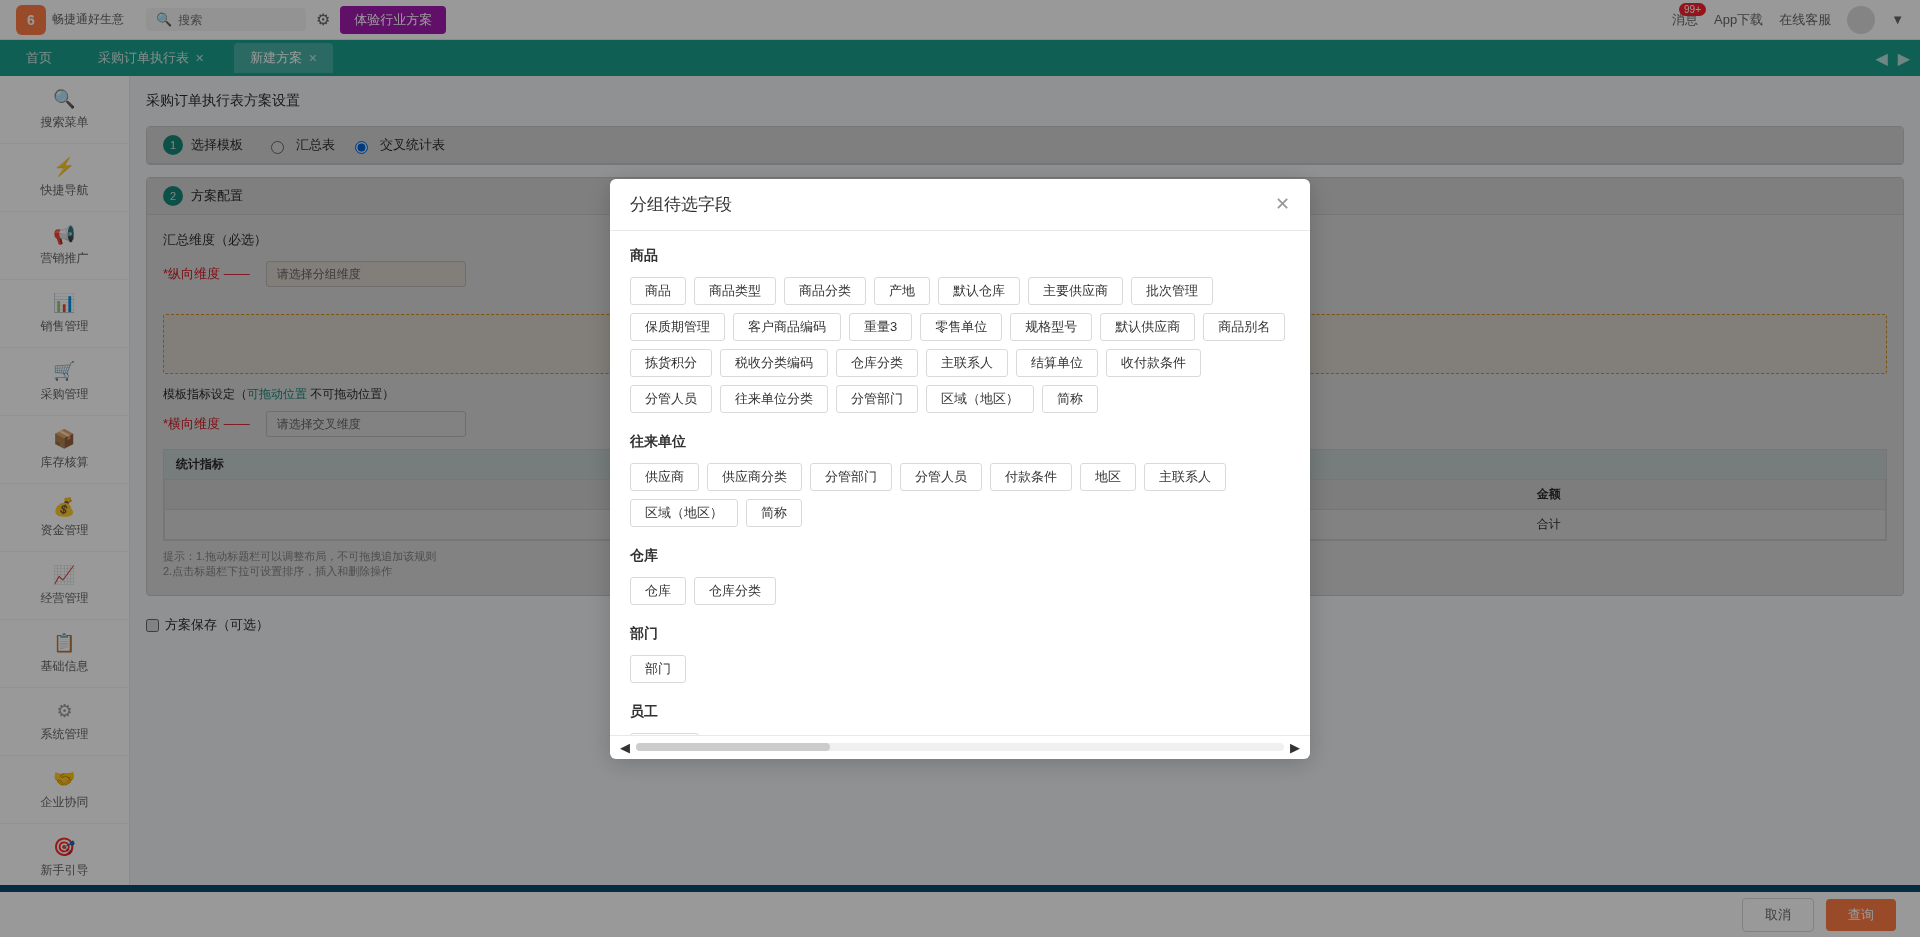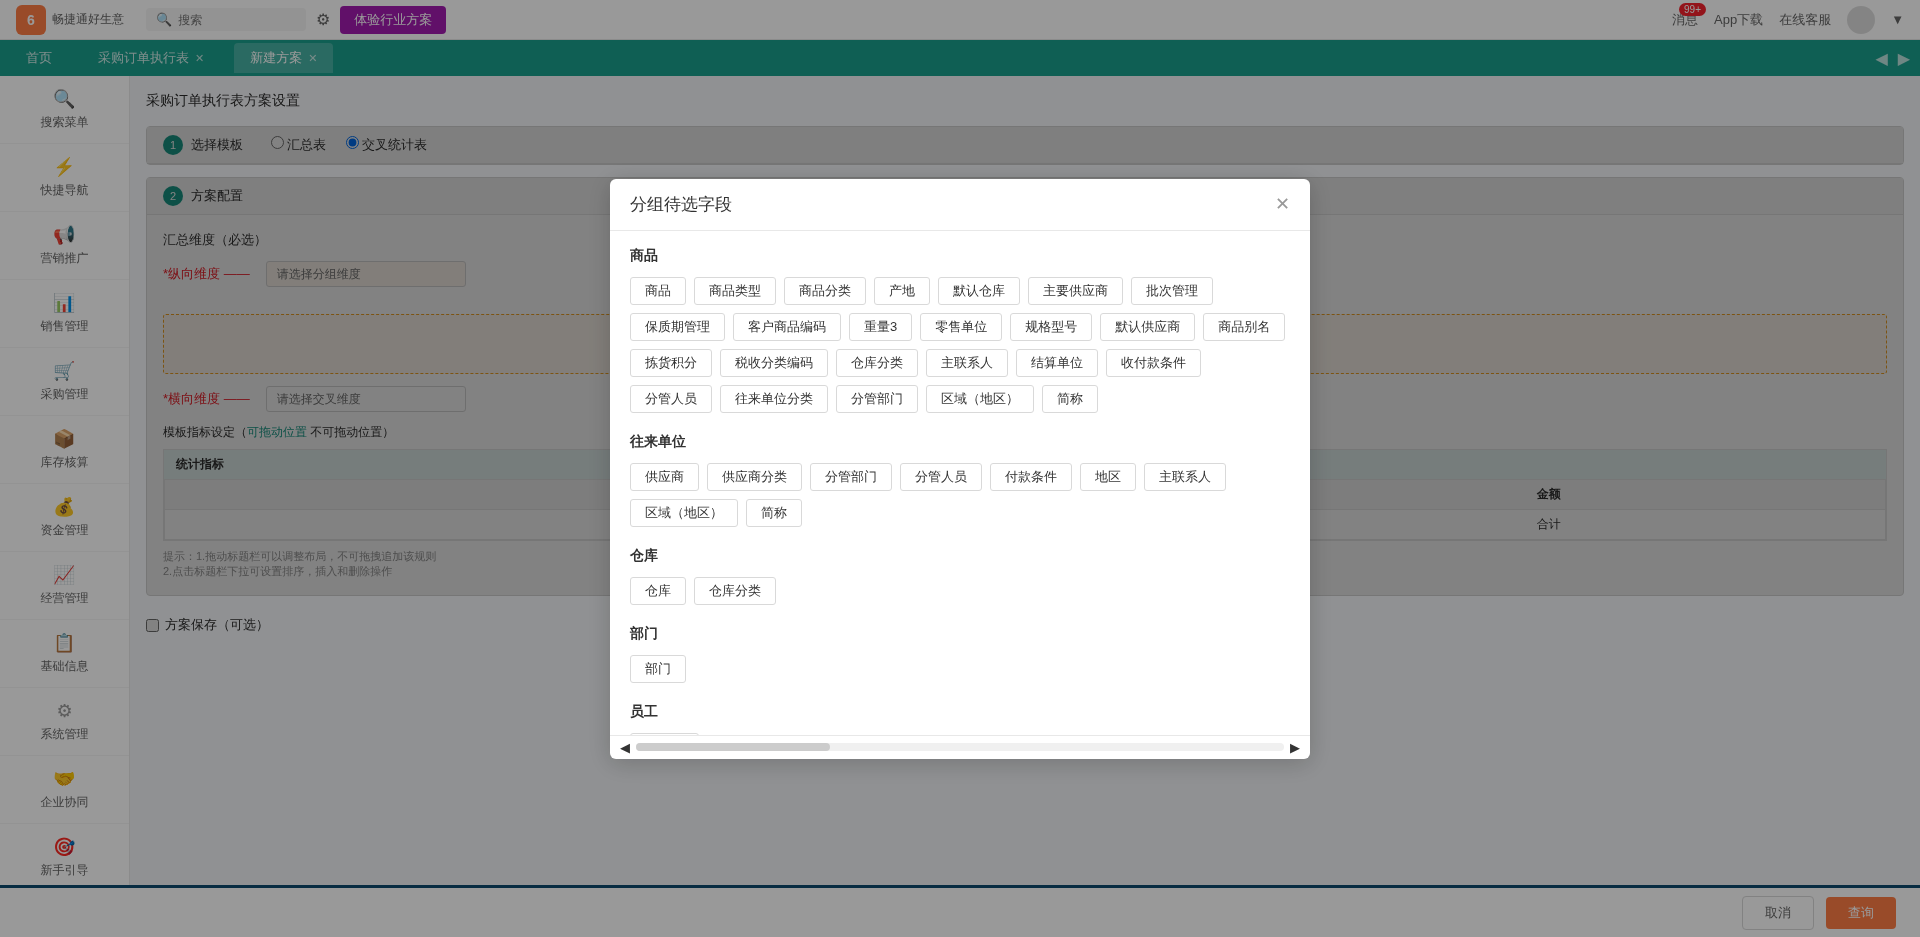--- a/index.html
+++ b/index.html
@@ -160,21 +160,21 @@
       border-radius: 50%;
       display: flex;
       align-items: center;
       justify-content: center;
       font-size: 11px;
     }
     .section-body { padding: 16px; }
 
     
     .radio-group { display: flex; gap: 20px; align-items: center; }
-    .radio-group label { display: flex; align-items: flex-start; gap: 3px; cursor: pointer; font-size: 13px; }
+    .radio-group label { display: flex; align-items: flex-end; gap: 12px; cursor: pointer; font-size: 13px; }
     table { border-collapse: collapse; width: 100%; font-size: 12px; }
     th, td { border: 1px solid #e8e8e8; padding: 6px 12px; text-align: center; }
     th { background: #f5f5f5; }
 
     
     .overlay {
       position: fixed;
       top: 0; left: 0; right: 0; bottom: 0;
       background: rgba(0,0,0,0.4);
       z-index: 200;
@@ -240,21 +240,21 @@
     .h-scroll-thumb { width: 30%; height: 100%; background: #ccc; border-radius: 4px; }
 
     
     .bottom-bar {
       position: fixed;
       bottom: 0;
       left: 0;
       right: 0;
       height: 52px;
       background: #fff;
-      border-top: 3px solid #0c4a6e;
+      border-top: 7px solid #0c4a6e;
       display: flex;
       align-items: center;
       justify-content: flex-end;
       padding: 0 24px;
       gap: 12px;
       z-index: 150;
     }
     .btn-cancel {
       padding: 7px 22px;
       border: 1px solid #d9d9d9;
@@ -407,26 +407,26 @@
         <div class="step-badge">2</div>
         <span>方案配置</span>
       </div>
       <div class="section-body">
         <div style="margin-bottom:12px; font-size:13px;">汇总维度（必选）</div>
         <div style="display:flex; align-items:center; gap:16px; margin-bottom:27px;">
           <span style="color:#f5222d; font-size:13px;">*纵向维度 ——</span>
           <input type="text" placeholder="请选择分组维度" style="border: 1px solid rgb(217, 217, 217); padding: 5px 10px; border-radius: 3px; width: 200px; font-size: 12px; background: rgb(255, 248, 240);">
         </div>
         <div style="height:60px; background:#fff8f0; border:1px dashed #f5a623; margin-bottom:12px; border-radius:3px;"></div>
+        <div style="font-size:12px; margin-bottom:8px; color:#333;">
+          模板指标设定（<span style="color:#1a9e8c;">可拖动位置</span>  <span>不可拖动位置）</span>
+        </div>
         <div style="display:flex; align-items:center; gap:16px; margin-bottom:12px;">
           <span style="color:#f5222d; font-size:13px;">*横向维度 ——</span>
           <input type="text" placeholder="请选择交叉维度" style="border: 1px solid rgb(217, 217, 217); padding: 5px 10px; border-radius: 3px; width: 200px; font-size: 12px;">
-        </div>
-        <div style="font-size:12px; margin-bottom:8px; color:#333;">
-          模板指标设定（<span style="color:#1a9e8c;">可拖动位置</span>  <span>不可拖动位置）</span>
         </div>
         <div style="border:1px solid #e8e8e8; overflow:auto;">
           <div style="background:#e8f5f3; padding:6px 12px; font-size:12px; font-weight:bold;">统计指标</div>
           <table>
             <thead>
               <tr>
                 <th>主数量 ▼</th>
                 <th>金额</th>
               </tr>
             </thead>

